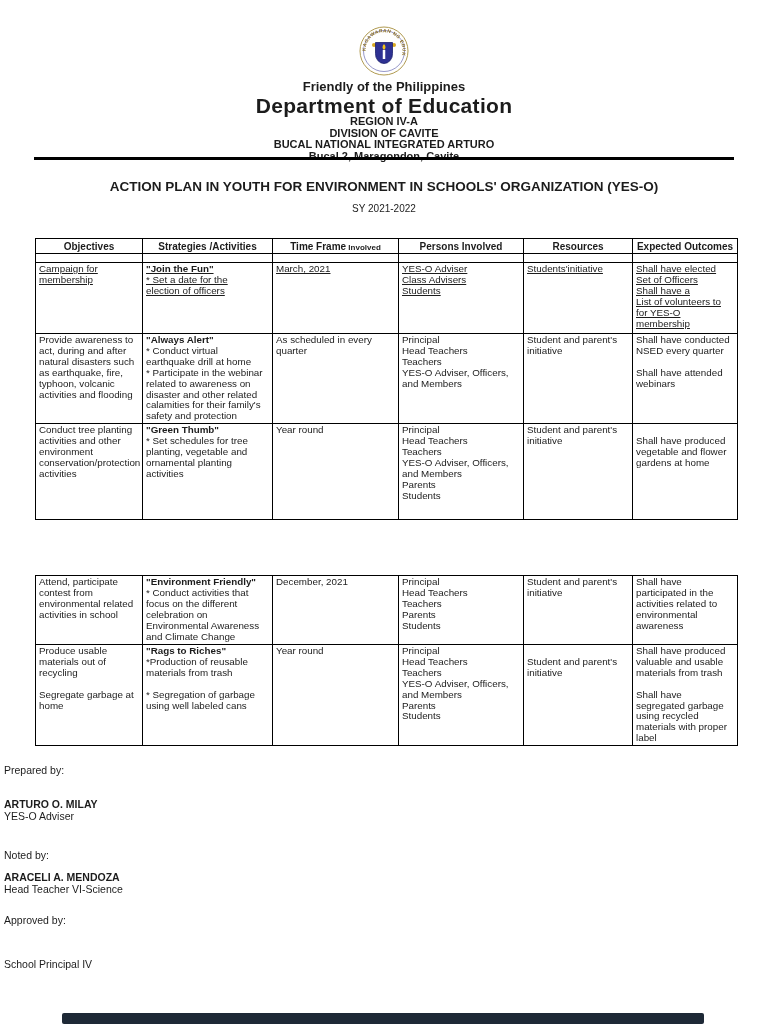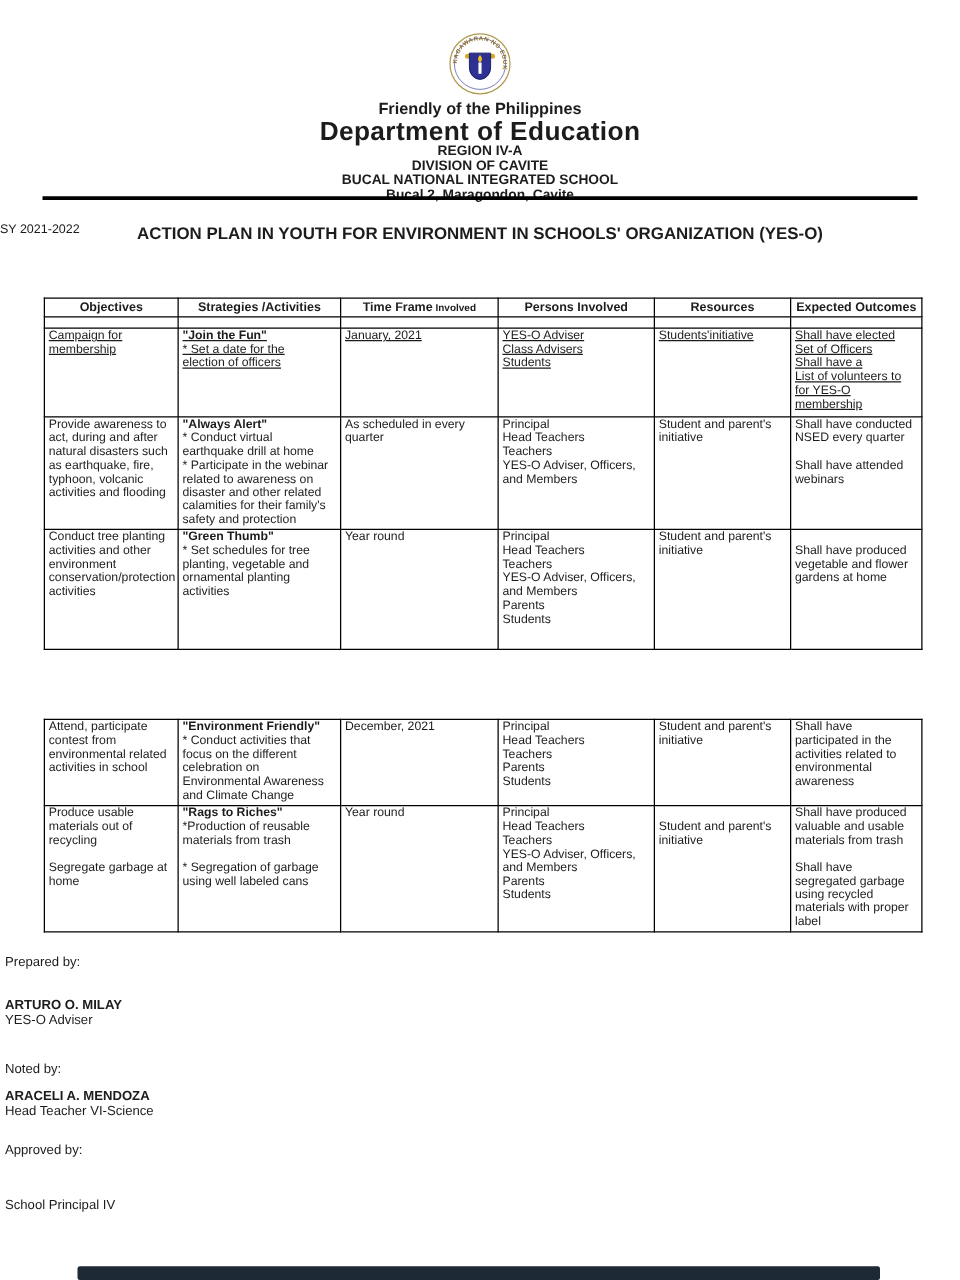--- a/index.html
+++ b/index.html
@@ -9,21 +9,21 @@
 
   
   .doc-header{position:absolute;top:26px;left:0;width:100%;text-align:center}
   .logo{width:50px;height:50px;margin:0 auto 3px auto;display:block}
   .republic{font-size:13px;font-weight:bold}
   .department{font-size:21px;font-weight:bold;letter-spacing:.3px;line-height:1.0;margin-top:1px}
   .subline{font-size:11px;font-weight:bold;line-height:11.5px}
   .rule{position:absolute;left:34px;width:700px;top:157px;height:3px;background:#000}
 
   .doc-title{position:absolute;top:179px;left:0;width:100%;text-align:center;font-size:13.5px;font-weight:bold}
-  .doc-sy{position:absolute;top:178px;left:0;width:100%;text-align:left;font-size:10px}
+  .doc-sy{position:absolute;top:203px;left:0;width:100%;text-align:center;font-size:10px}
 
   
   table{border-collapse:collapse;table-layout:fixed;width:702px;border:1px solid #000}
   #table1{position:absolute;left:35px;top:238px}
   #table2{position:absolute;left:35px;top:575px}
   th,td{border:1px solid #000;vertical-align:top;padding:1px 3px;overflow:hidden}
   th{font-size:10px;font-weight:bold;text-align:center;vertical-align:middle;white-space:nowrap;height:15px}
   th .hdr-small{font-size:8px}
   td{font-size:9.8px;line-height:10.9px;white-space:pre-line}
   tr.spacer td{height:9px;padding:0}
@@ -54,21 +54,21 @@
       <circle cx="30" cy="38" r="4" fill="#d8a921"></circle>
       <circle cx="70" cy="38" r="4" fill="#d8a921"></circle>
       <path d="M33 33 h34 v22 a17 19 0 0 1 -17 20 a17 19 0 0 1 -17 -20 z" fill="#2e3192" stroke="#141a66" stroke-width="1.5"></path>
       <rect x="47.5" y="48" width="5" height="18" fill="#ffffff"></rect>
       <path d="M50 36 c4 4 4 9 0 12 c-4 -3 -4 -8 0 -12 z" fill="#f5c518"></path>
     </svg>
     <div class="republic">Friendly of the Philippines</div>
     <div class="department">Department of Education</div>
     <div class="subline">REGION IV-A</div>
     <div class="subline">DIVISION OF CAVITE</div>
-    <div class="subline">BUCAL NATIONAL INTEGRATED SCHOOL</div>
+    <div class="subline">BUCAL NATIONAL INTEGRATED ARTURO</div>
     <div class="subline">Bucal 2, Maragondon, Cavite</div>
   </div>
 
   <div class="rule"></div>
 
   <div class="doc-title">ACTION PLAN IN YOUTH FOR ENVIRONMENT IN SCHOOLS' ORGANIZATION (YES-O)</div>
   <div class="doc-sy">SY 2021-2022</div>
 
   <table id="table1">
     <colgroup>
@@ -96,21 +96,21 @@
           <td></td>
           <td></td>
           <td></td>
           <td></td>
         </tr>
         <tr style="height: 71px; text-decoration: underline;">
           <td>Campaign for
 membership</td>
           <td><div class="strat-title">"Join the Fun"</div><div>* Set a date for the
 election of officers</div></td>
-          <td>January, 2021</td>
+          <td>March, 2021</td>
           <td>YES-O Adviser
 Class Advisers
 Students</td>
           <td>Students'initiative</td>
           <td>Shall have elected
 Set of Officers
 Shall have a
 List of volunteers to
 for YES-O
 membership</td>

